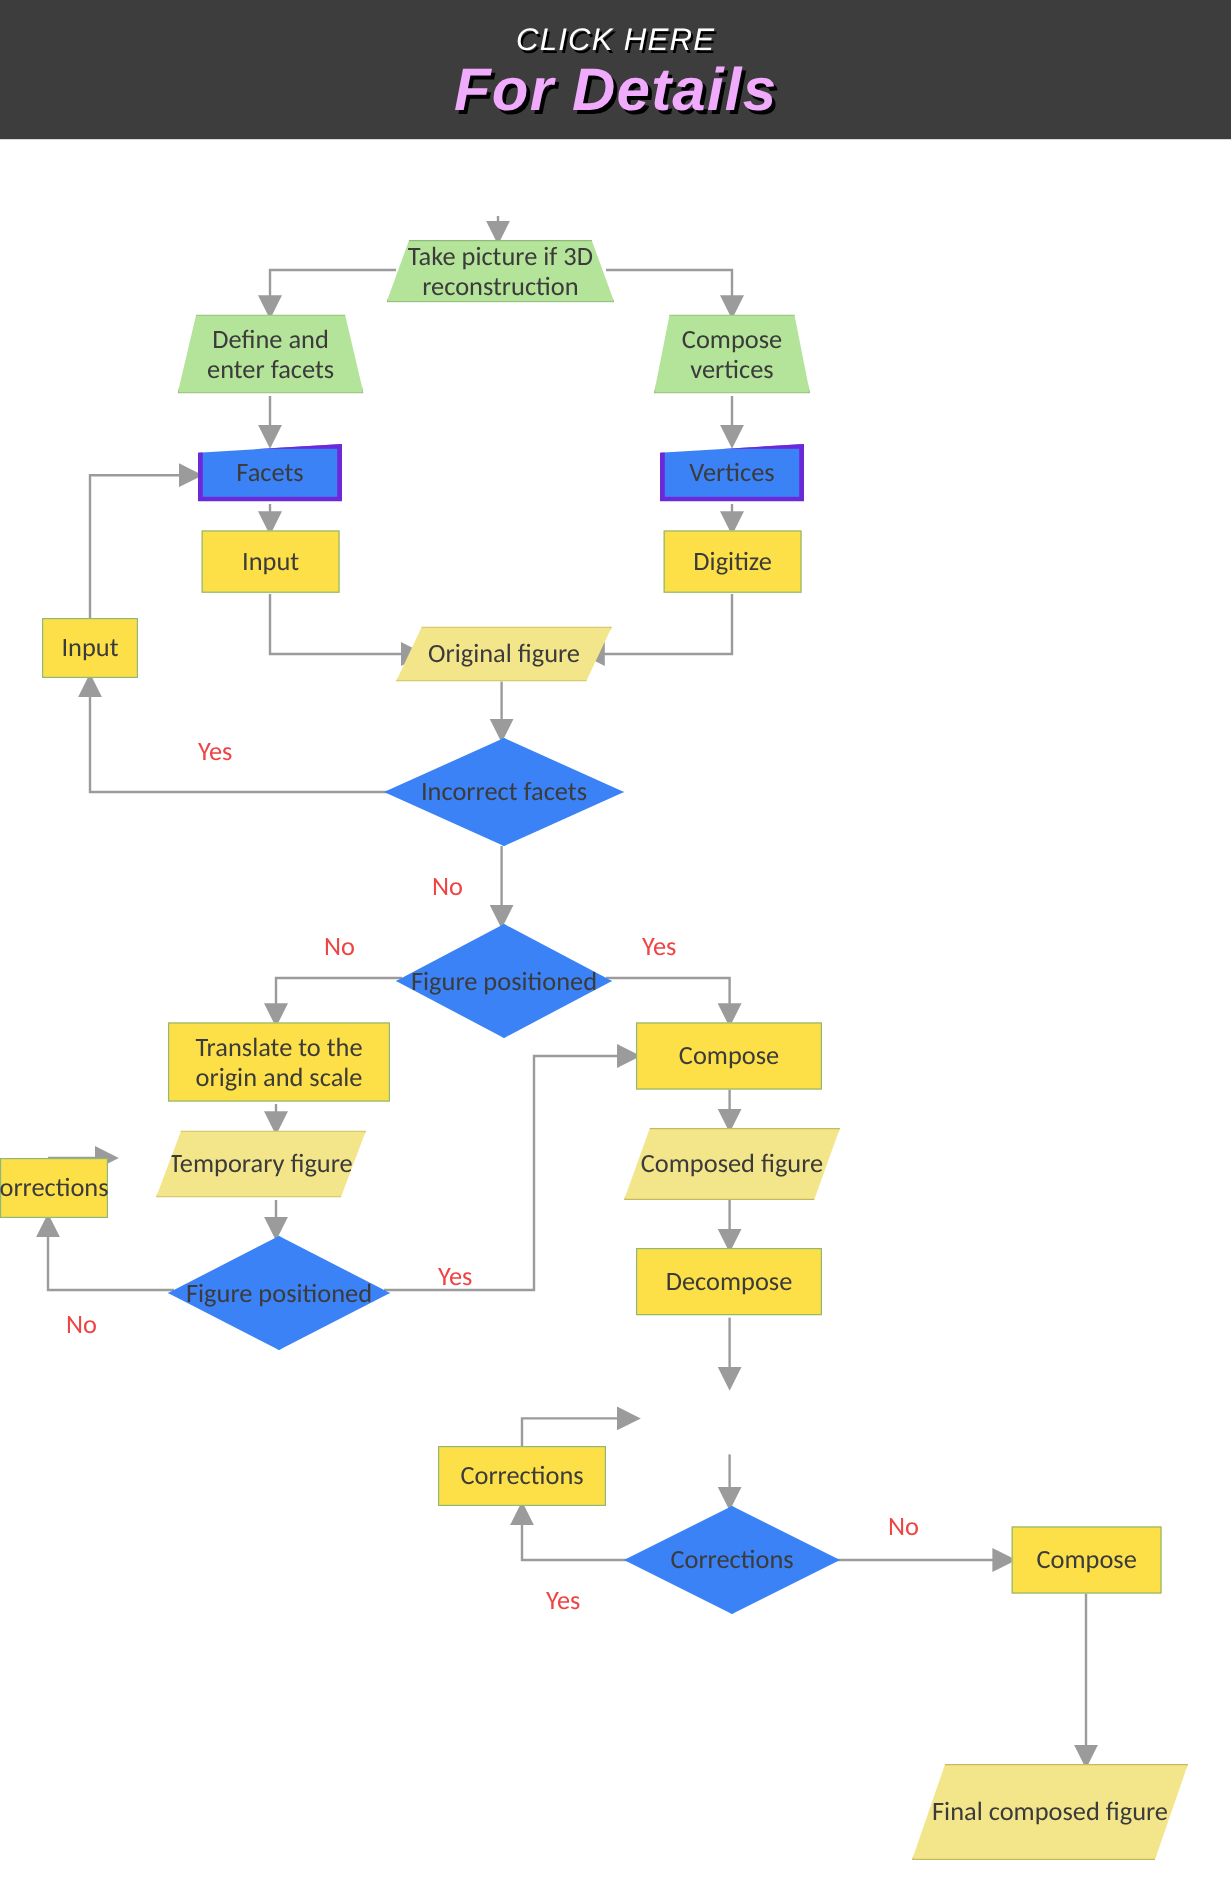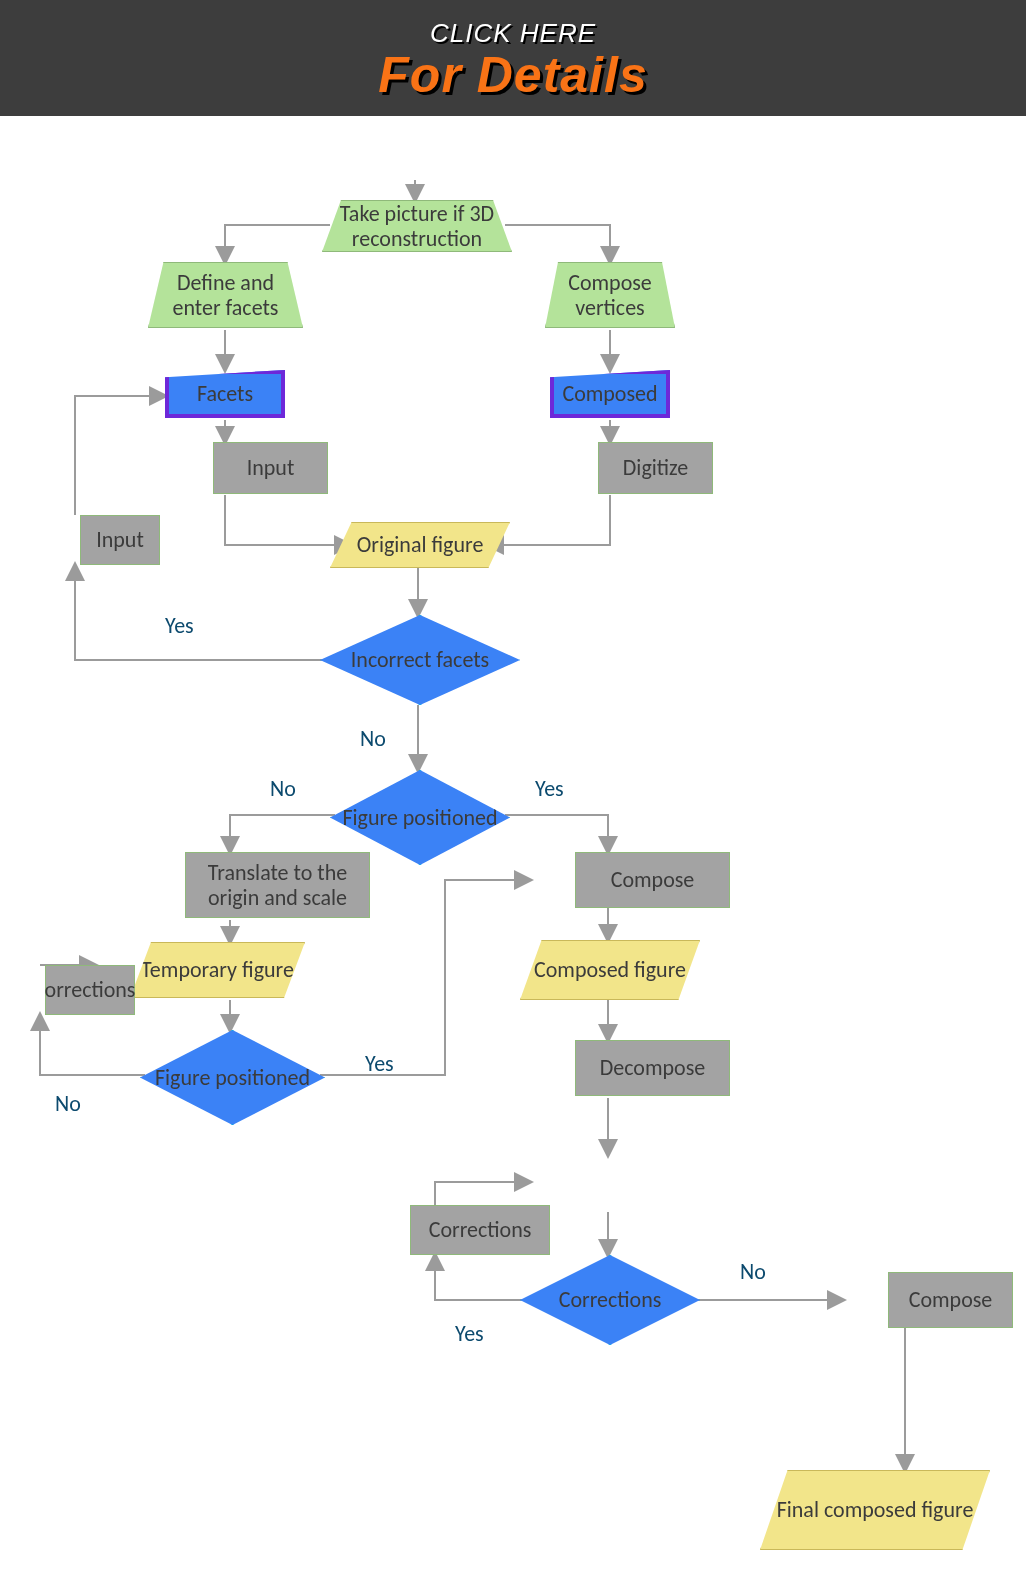--- a/index.html
+++ b/index.html
@@ -1,28 +1,28 @@
 <!DOCTYPE html>
 <html><head>
 <meta charset="utf-8">
 <style>
   html,body{margin:0;padding:0;background:#fff;font-family:Calibri,Arial,sans-serif;color:#3b3b3b;}
   .stage{position:relative;width:1026px;height:1576px;overflow:hidden;}
   svg{position:absolute;left:0;top:0;}
   .node{position:absolute;display:flex;align-items:center;justify-content:center;text-align:center;font-size:22px;line-height:1.15;box-sizing:border-box;padding:4px 8px;}
-  .process{background:#a3a3a3;border:1px solid #8fb97a;margin-left:45px;}
+  .process{background:#fde047;border:1px solid #8fb97a;}
   .manual{background:#b4e39a;border:1px solid #8fb97a;clip-path:polygon(10% 0,90% 0,100% 100%,0 100%);} 
   .card{background:#3b82f6;border:4px solid #6d28d9;clip-path:polygon(0 15%,100% 0,100% 100%,0 100%);}
   .data{background:#f2e58a;border:1px solid #c9b85a;clip-path:polygon(12% 0,100% 0,88% 100%,0 100%);}
   .decision{background:#3b82f6;border:1px solid #0ea5e9;clip-path:polygon(50% 0,100% 50%,50% 100%,0 50%);}
   .title{position:absolute;width:1026px;text-align:center;font-size:24px;color:#444;}
   .banner{position:absolute;left:0;top:0;width:1026px;height:116px;background:#3d3d3d;}
   .banner-top{position:absolute;width:1026px;top:18px;text-align:center;font-family:Impact,'Arial Black',sans-serif;font-size:26px;letter-spacing:1px;color:#fff;font-style:italic;text-shadow:2px 2px 0 #000;}
-  .banner-bot{position:absolute;width:1026px;top:46px;text-align:center;font-family:Impact,'Arial Black',sans-serif;font-size:50px;font-weight:900;letter-spacing:1px;color:#f97316;text-shadow:3px 3px 0 #000;font-style:italic;}
-  .lbl{position:absolute;font-size:22px;color:#0c4a6e;}
+  .banner-bot{position:absolute;width:1026px;top:46px;text-align:center;font-family:Impact,'Arial Black',sans-serif;font-size:50px;font-weight:900;letter-spacing:1px;color:#f0abfc;text-shadow:3px 3px 0 #000;font-style:italic;}
+  .lbl{position:absolute;font-size:22px;color:#ef4444;}
   .arrowDef{}
 </style>
 </head>
 <body>
 <div class="stage">
 
 <div class="title" style="top:8px;">Three-Dimensional Construction of Synthetic Actors</div>
 <div class="title" style="top:38px;">Planning scheme for the construction of a synthetic object</div>
 
 <svg width="1026" height="1576">
@@ -88,21 +88,21 @@
     <path d="M690 1300 L843 1300"></path>
 
     <path d="M905 1328 L905 1470" marker-end="url(#ah)"></path>
   </g>
 </svg>
 
 <div class="node manual" style="left:322px;top:200px;width:190px;height:52px;">Take picture if 3D reconstruction</div>
 <div class="node manual" style="left:148px;top:262px;width:155px;height:66px;">Define and enter facets</div>
 <div class="node manual" style="left:545px;top:262px;width:130px;height:66px;">Compose vertices</div>
 <div class="node card" style="left:165px;top:370px;width:120px;height:48px;">Facets</div>
-<div class="node card" style="left:550px;top:370px;width:120px;height:48px;">Composed</div>
+<div class="node card" style="left:550px;top:370px;width:120px;height:48px;">Vertices</div>
 <div class="node process" style="left:168px;top:442px;width:115px;height:52px;">Input</div>
 <div class="node process" style="left:553px;top:442px;width:115px;height:52px;">Digitize</div>
 <div class="node process" style="left:35px;top:515px;width:80px;height:50px;">Input</div>
 <div class="node data" style="left:330px;top:522px;width:180px;height:46px;">Original figure</div>
 <div class="node decision" style="left:320px;top:615px;width:200px;height:90px;">Incorrect facets</div>
 <div class="node decision" style="left:330px;top:770px;width:180px;height:95px;">Figure positioned</div>
 <div class="node process" style="left:140px;top:852px;width:185px;height:66px;">Translate to the origin and scale</div>
 <div class="node data" style="left:130px;top:942px;width:175px;height:56px;">Temporary figure</div>
 <div class="node decision" style="left:140px;top:1030px;width:185px;height:95px;">Figure positioned</div>
 <div class="node process" style="left:0px;top:965px;width:90px;height:50px;">orrections</div>

